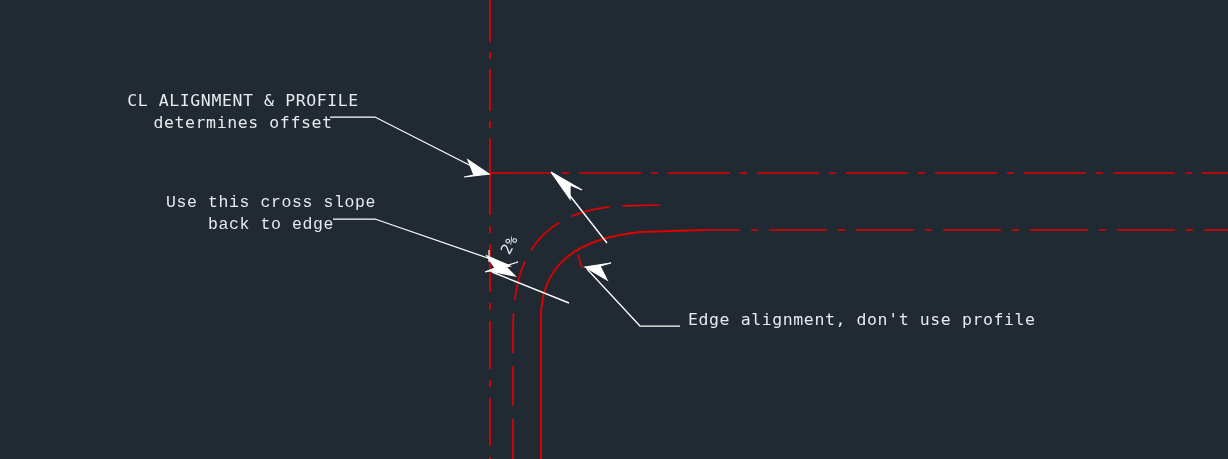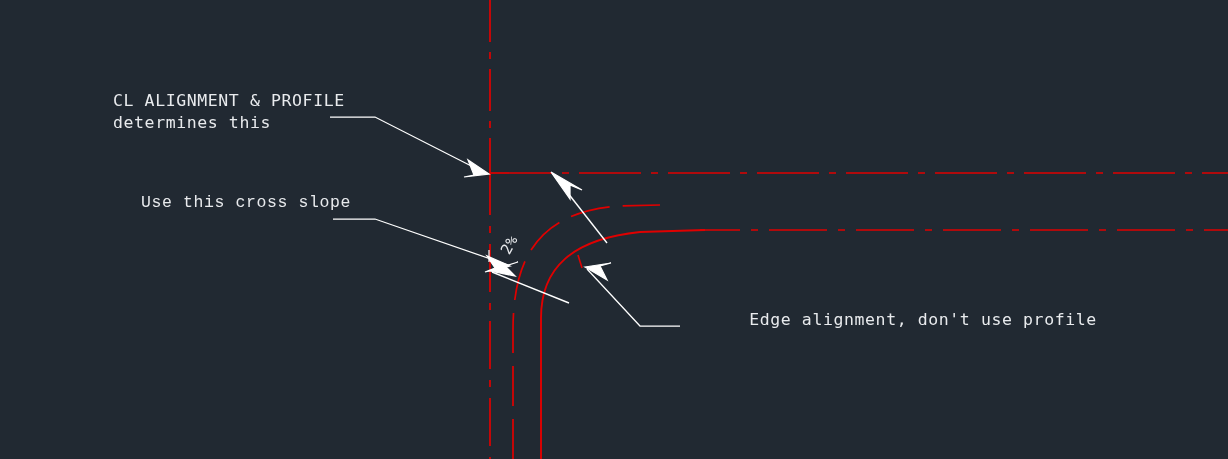--- a/index.html
+++ b/index.html
@@ -29,26 +29,26 @@
     color: #e8eaed;
     font-family: "DejaVu Sans Mono", "Liberation Mono", monospace;
     font-size: 16.5px;
     letter-spacing: 0.6px;
     line-height: 22px;
     white-space: nowrap;
     font-weight: 400;
     -webkit-font-smoothing: antialiased;
   }
   .anno .line { display: block; }
-  .ta-right { text-align: left; }
+  .ta-right { text-align: center; }
   .ta-left  { text-align: left; }
 
   #anno-centerline { left: 113px; top: 90px; width: 260px; }
   #anno-crossslope { left: 141px; top: 192px; width: 260px; font-family: Liberation Mono, monospace; }
-  #anno-edge       { left: 688px; top: 309px; width: 470px; text-align: center; }
+  #anno-edge       { left: 688px; top: 309px; width: 470px; }
 
   .slope-label {
     position: absolute;
     left: 497px;
     top: 249px;
     color: #e8eaed;
     font-family: "DejaVu Sans Mono", "Liberation Mono", monospace;
     font-size: 15px;
     letter-spacing: 0.5px;
     transform: rotate(-62deg);
@@ -109,25 +109,26 @@
 
     </g>
     <g stroke="#e00000" fill="none" stroke-width="1.6">
       <path d="M 578 255 L 582 268"></path>
     </g>
 
   </svg>
 
   <div class="anno ta-right" id="anno-centerline">
     <span class="line">CL ALIGNMENT &amp; PROFILE</span>
-    <span class="line">determines this</span>
+    <span class="line">determines offset</span>
   </div>
 
   <div class="anno ta-right" id="anno-crossslope">
     <span class="line">Use this cross slope</span>
+    <span class="line">back to edge</span>
   </div>
 
   <div class="anno ta-left" id="anno-edge">
     <span class="line">Edge alignment, don't use profile</span>
   </div>
 
   <div class="slope-label">2%</div>
 
 </div>
 

